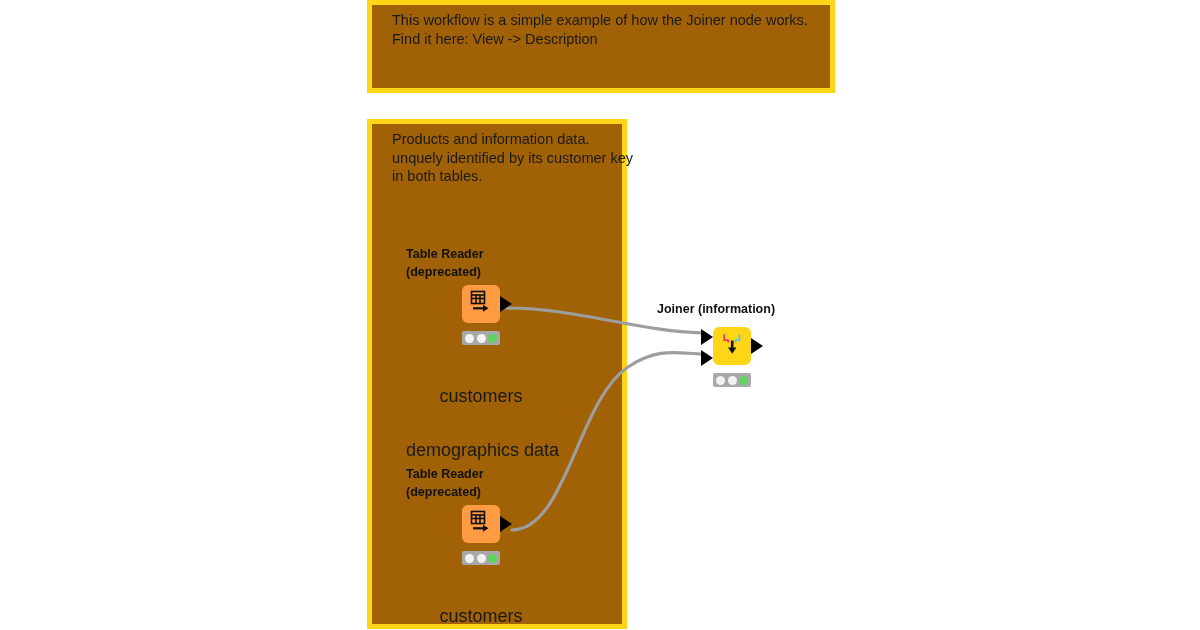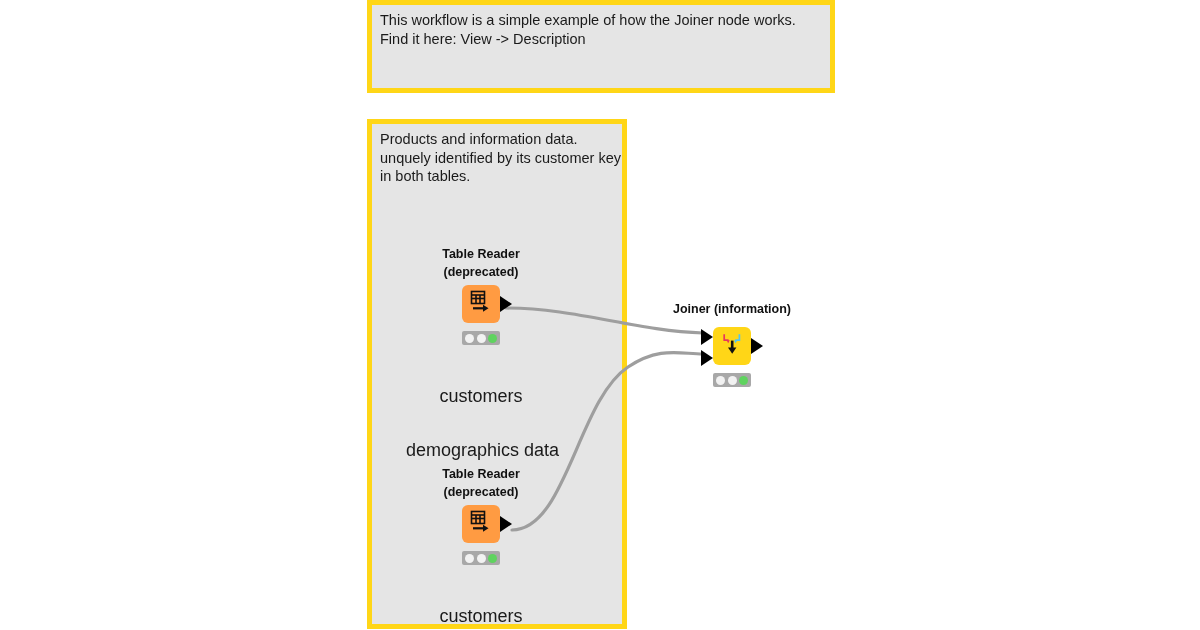--- a/index.html
+++ b/index.html
@@ -19,23 +19,23 @@
 
   #canvas {
     position: absolute;
     inset: 0;
   }
 
   
   .annotation {
     position: absolute;
     box-sizing: border-box;
-    background: #e5e5e5;
+    background: #a16207;
     border: 5px solid #FFD617;
-    padding: 6px 8px 8px 8px;
+    padding: 6px 8px 8px 20px;
   }
   .annotation .line {
     font-size: 14.5px;
     line-height: 18.5px;
     color: #1a1a1a;
     white-space: pre;
   }
 
   #annotation-intro {
     left: 367px;
@@ -59,21 +59,20 @@
     height: 630px;
     pointer-events: none;
   }
 
   
   .node {
     position: absolute;
     width: 150px;
   }
   .node-title {
-    text-align: center;
     font-size: 12.5px;
     font-weight: bold;
     line-height: 18px;
     color: #111111;
     white-space: pre;
   }
   .node-body {
     position: relative;
     width: 150px;
     height: 40px;

